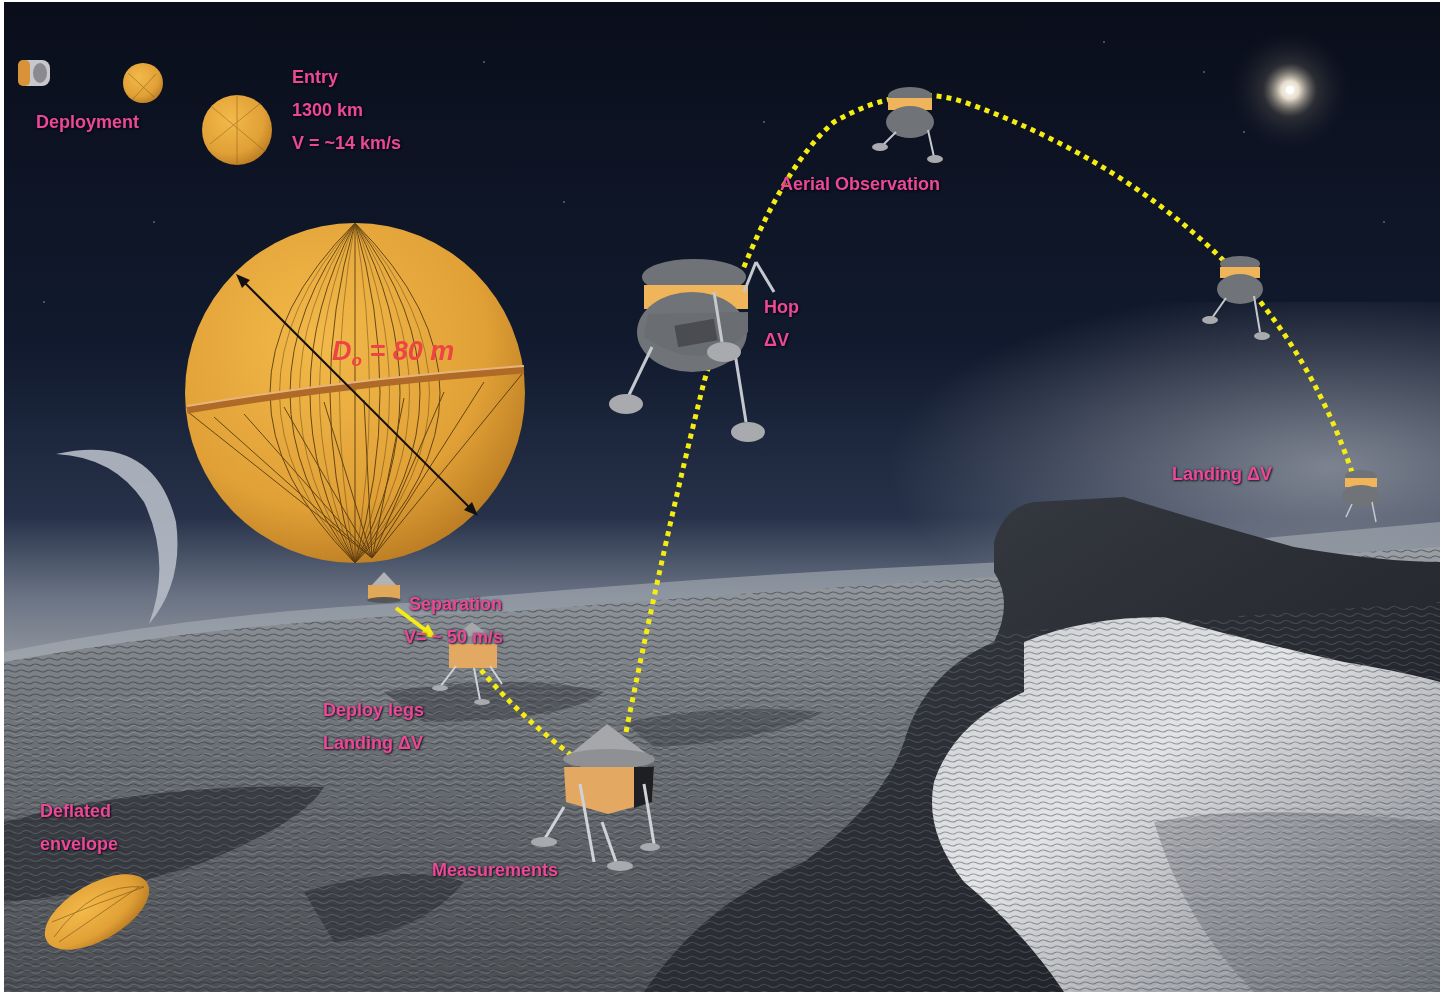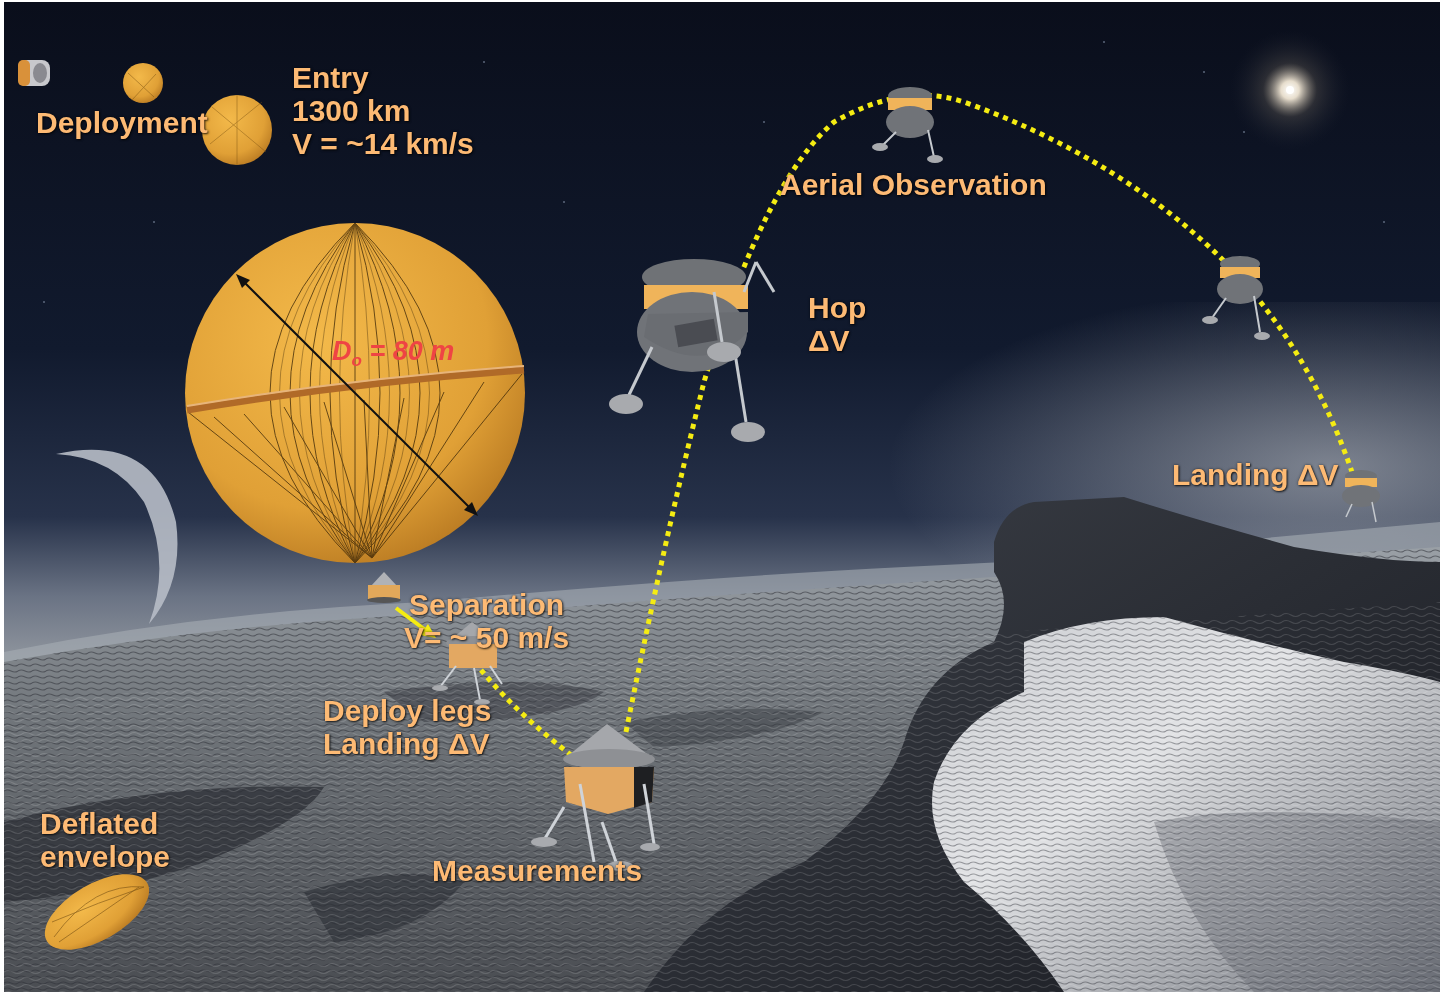--- a/index.html
+++ b/index.html
@@ -1,19 +1,19 @@
 <!DOCTYPE html>
 <html><head>
 <meta charset="utf-8">
 <style>
   html, body { margin:0; padding:0; background:#ffffff; }
   body { width:1440px; height:996px; position:relative; overflow:hidden; font-family:"Liberation Sans", sans-serif; }
   #scene { position:absolute; left:4px; top:2px; width:1436px; height:990px; overflow:hidden; background:#0b0f1c; }
   #scene svg.bg { position:absolute; left:0; top:0; }
-  .lbl { position:absolute; color:#fdba74; font-weight:bold; font-size:30px; line-height:33px; white-space:nowrap;
+  .lbl { position:absolute; color:#ec4899; font-weight:bold; font-size:18px; line-height:33px; white-space:nowrap;
          text-shadow: 1px 1px 2px rgba(0,0,0,0.7), 0 0 3px rgba(0,0,0,0.5); }
   .dia { position:absolute; color:#ef4444; font-weight:bold; font-style:italic; font-size:27px; white-space:nowrap; }
   .dia sub { font-size:17px; font-style:italic; vertical-align:-6px; }
 </style>
 </head>
 <body>
 
 <div id="scene">
   <svg class="bg" width="1436" height="990" viewBox="0 0 1436 990">
     <defs>
@@ -283,30 +283,30 @@
   <div class="lbl" style="left:400px; top:546px;margin-top:40px;">
     <div style="padding-left:5px;">Separation</div>
     <div>V= ~ 50 m/s</div>
   </div>
 
   <div class="lbl" style="left:286px; top:692px;margin-left:33px;">
     <div>Deploy legs</div>
     <div>Landing ΔV</div>
   </div>
 
-  <div class="lbl" style="left:36px; top:793px;margin-top:12px;">
+  <div class="lbl" style="left:36px; top:793px;">
     <div>Deflated</div>
     <div>envelope</div>
   </div>
 
   <div class="lbl" style="left:428px; top:852px;">
     <div>Measurements</div>
   </div>
 
-  <div class="lbl" style="left:804px; top:289px;">
+  <div class="lbl" style="left:760px; top:289px;">
     <div>Hop</div>
     <div>ΔV</div>
   </div>
 
   <div class="lbl" style="left:776px; top:166px;">Aerial Observation</div>
 
   <div class="lbl" style="left:1168px; top:456px;">Landing ΔV</div>
 </div>
 
 </body></html>

